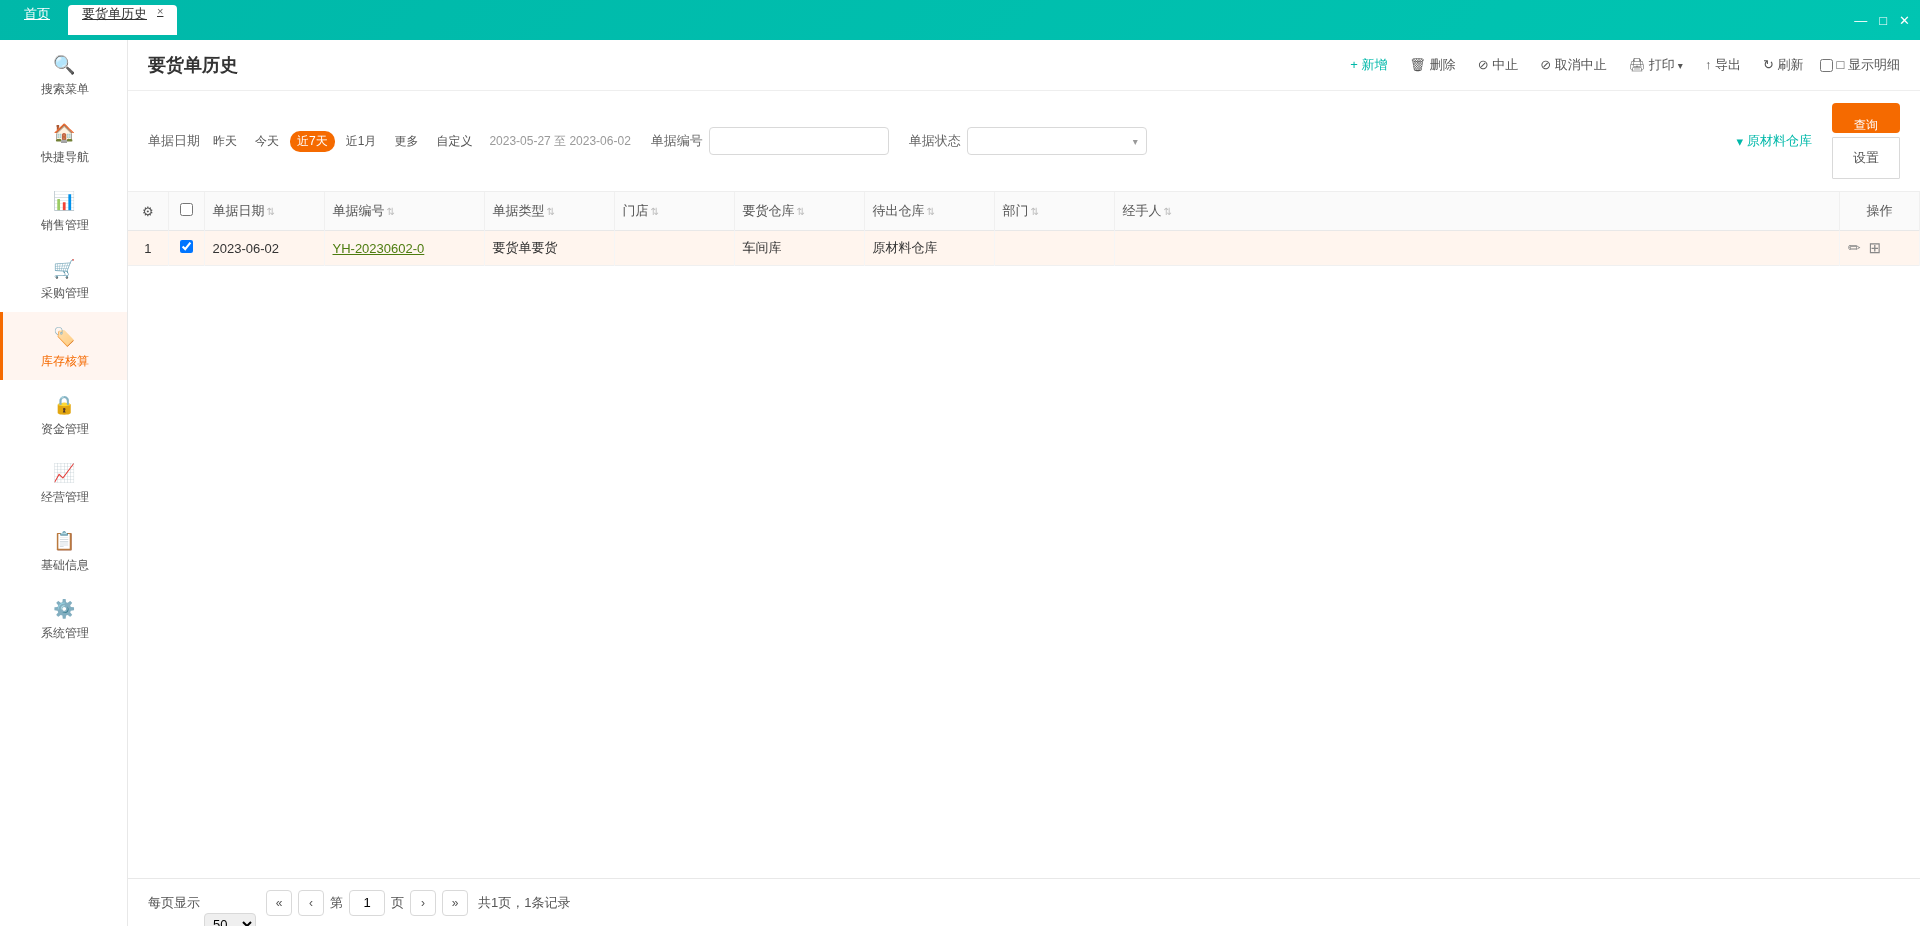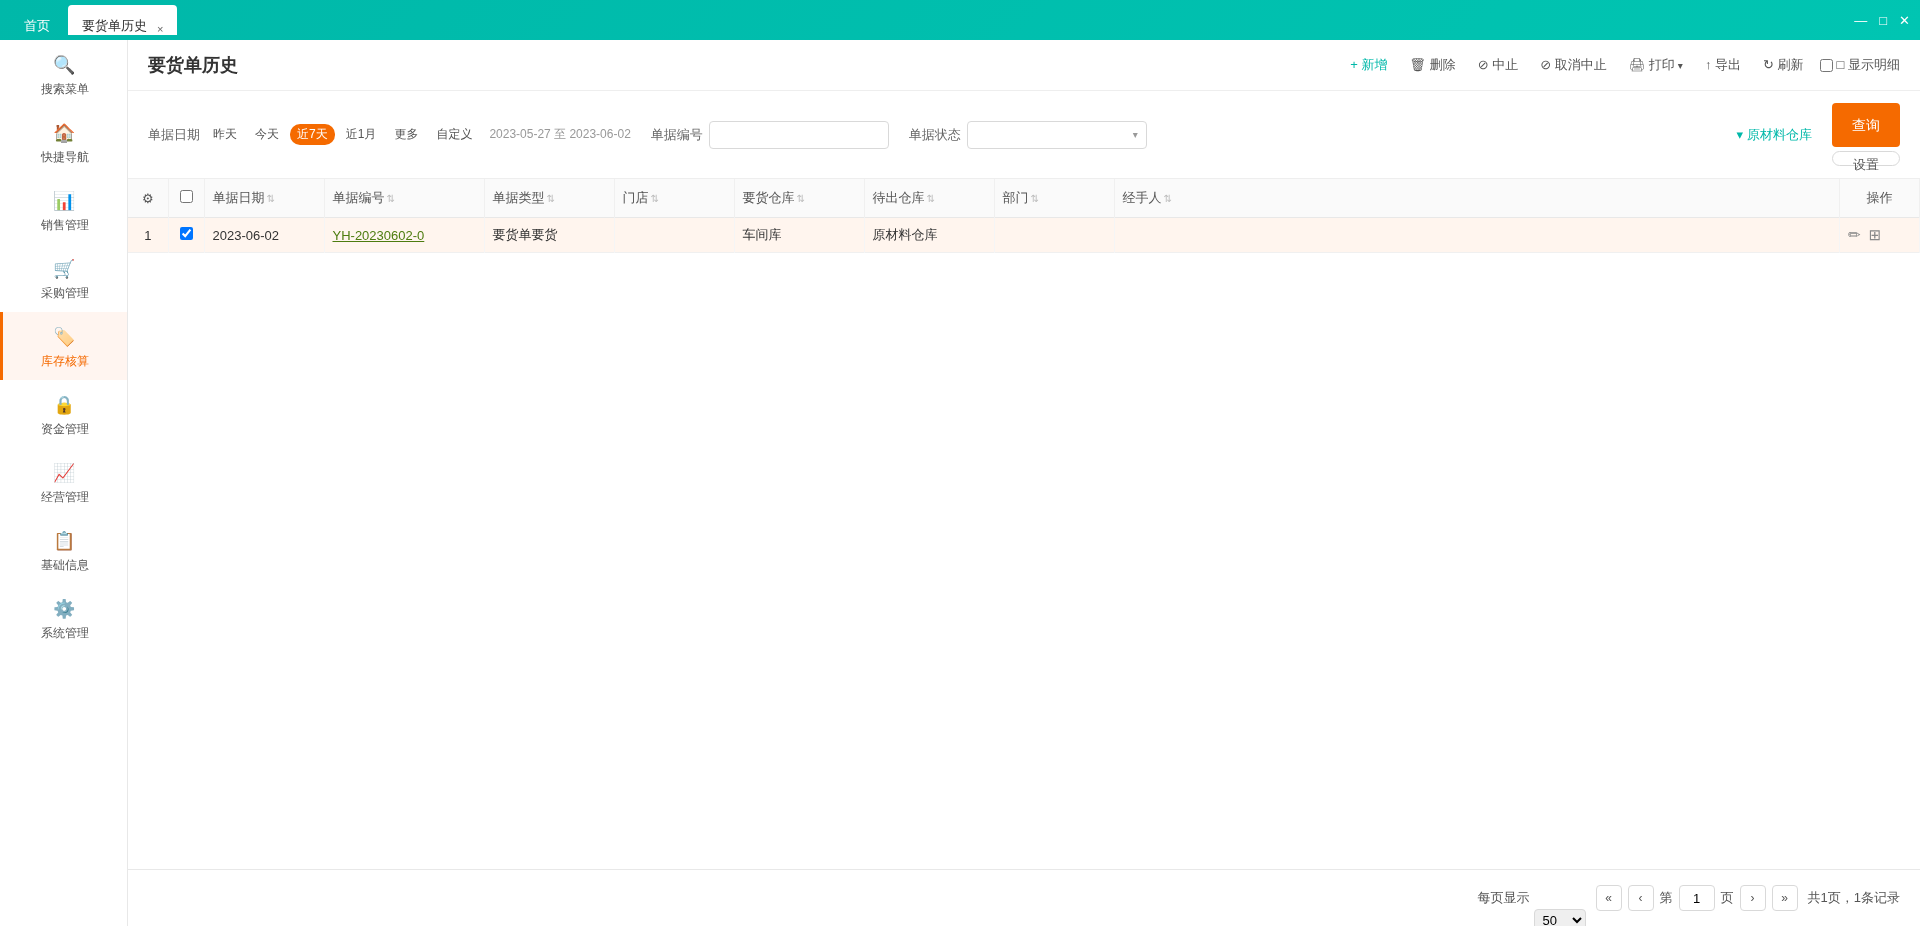--- a/index.html
+++ b/index.html
@@ -13,25 +13,26 @@
       align-items: center;
       padding: 0 10px;
       gap: 4px;
       flex-shrink: 0;
     }
     .top-tab {
       height: 30px;
       padding: 0 14px;
       border-radius: 4px 4px 0 0;
       display: flex;
-      align-items: flex-end;
+      align-items: flex-start;
       gap: 6px;
       cursor: pointer;
       font-size: 13px;
       color: #fff;
+      text-decoration: underline;
     }
     .top-tab.home { background: transparent; }
     .top-tab.active { background: #fff; color: #333; }
     .top-tab .close-icon { font-size: 11px; color: #666; cursor: pointer; margin-left: 4px; }
     .top-bar-right {
       margin-left: auto;
       display: flex;
       align-items: center;
       gap: 12px;
       color: #fff;
@@ -191,32 +192,32 @@
       flex-direction: column;
       gap: 4px;
     }
     .btn-query {
       background: #f56a00;
       color: #fff;
       border: none;
       border-radius: 4px;
       padding: 14px 20px;
       cursor: pointer;
-      font-size: 14px;
-      height: 44px;
+      font-size: 12px;
+      height: 30px;
     }
     .btn-setting {
       background: #fff;
       color: #555;
       border: 1px solid #d9d9d9;
-      border-radius: 10px;
+      border-radius: 1px;
       padding: 4px 20px;
       cursor: pointer;
       font-size: 13px;
-      height: 15px;
+      height: 42px;
     }
 
     
     .table-wrap {
       flex: 1;
       overflow: auto;
       background: #fff;
       margin: 0;
     }
     table {
@@ -263,26 +264,26 @@
       background: #fafafa;
       border-top: 1px solid #e8e8e8;
       padding: 8px 20px;
       color: #555;
       font-size: 13px;
       flex-shrink: 0;
     }
 
     
     .pagination-bar {
-      height: 57px;
+      height: 48px;
       background: #fff;
       border-top: 1px solid #e8e8e8;
       display: flex;
       align-items: center;
-      justify-content: flex-end;
+      justify-content: flex-start;
       padding: 0 20px;
       gap: 10px;
       flex-shrink: 0;
       font-size: 13px;
       color: #555;
     }
     .page-size-wrap {
       display: flex;
       align-items: center;
       gap: 4px;

